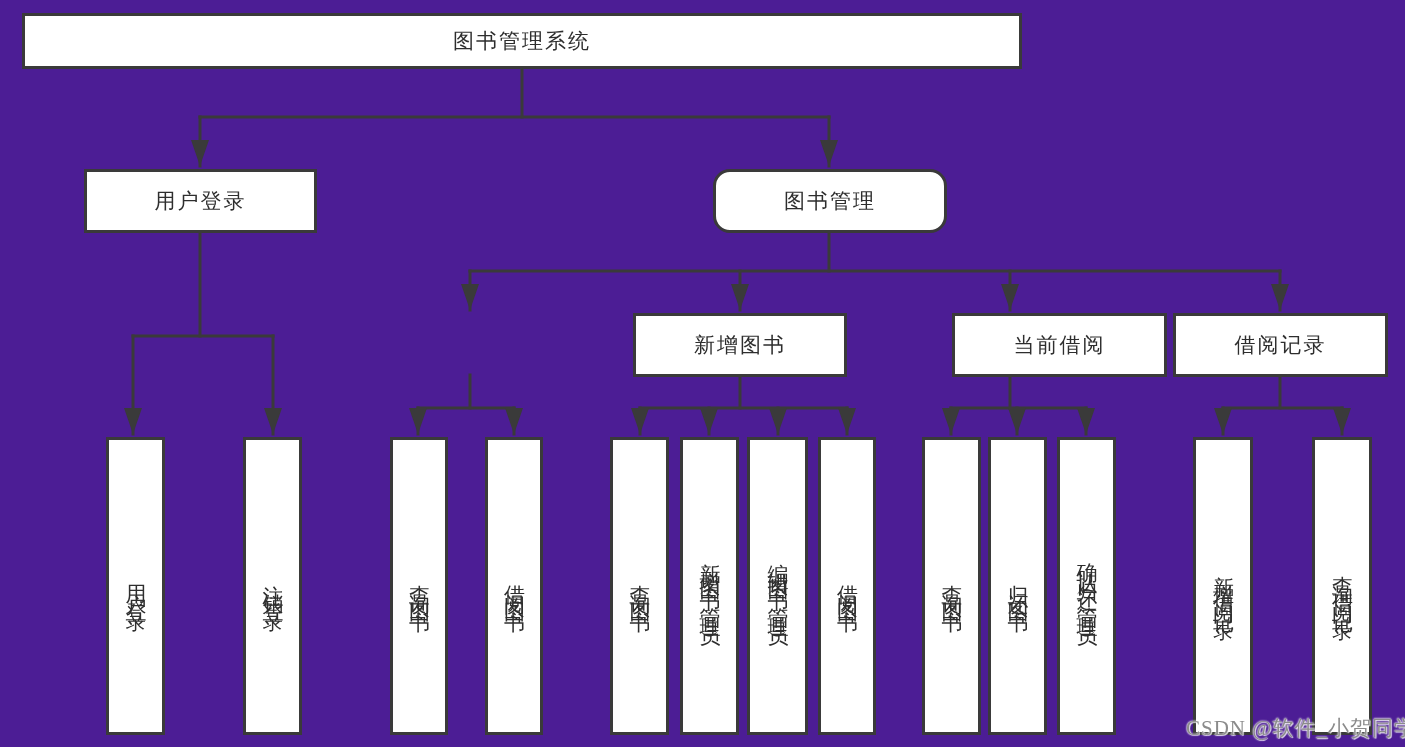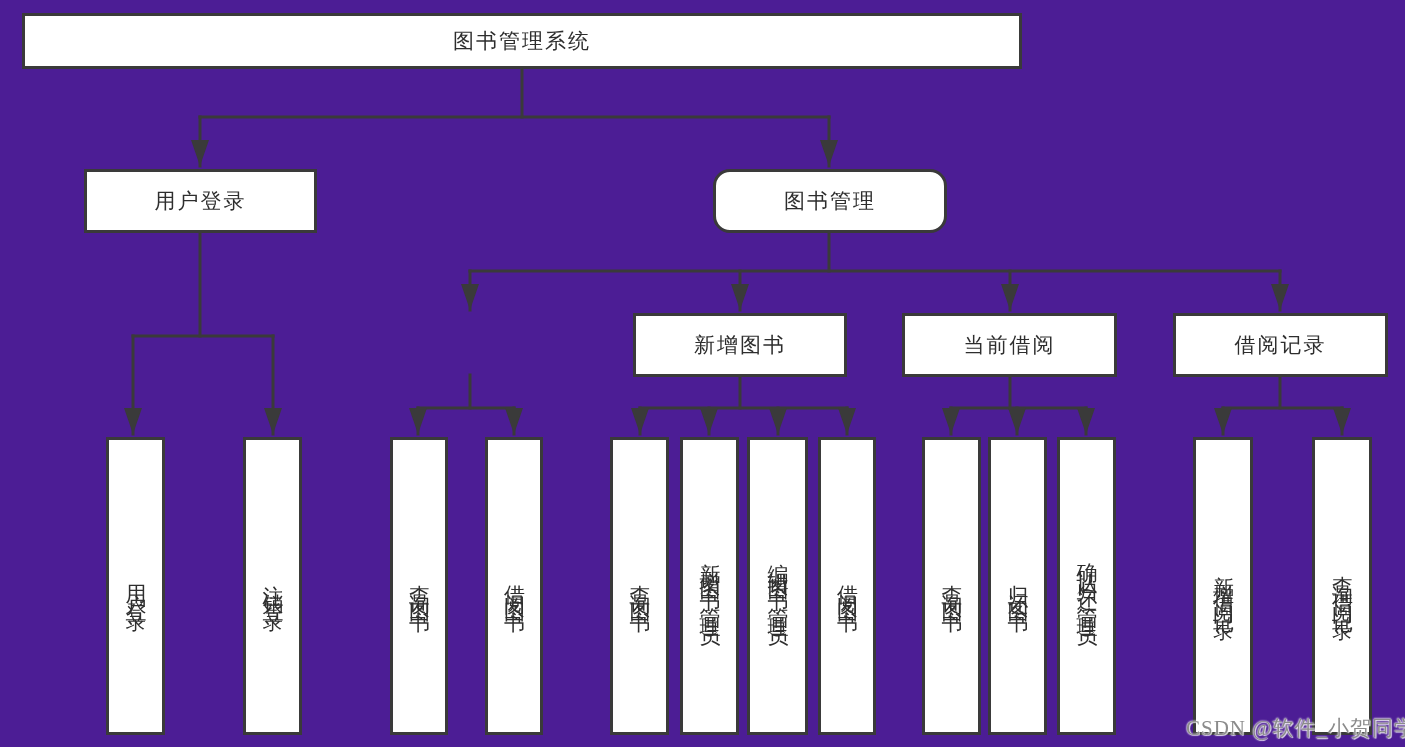--- a/index.html
+++ b/index.html
@@ -97,21 +97,21 @@
   <div class="node" style="left:84px;top:169px;width:233px;height:64px;">
     <span class="h-label">用户登录</span>
   </div>
   <div class="node" style="left:713px;top:169px;width:234px;height:64px;border-radius:17px;">
     <span class="h-label">图书管理</span>
   </div>
 
   <div class="node" style="left:633px;top:313px;width:214px;height:64px;">
     <span class="h-label">新增图书</span>
   </div>
-  <div class="node" style="left:902px;top:313px;width:215px;height:64px;">
+  <div class="node" style="left:952px;top:313px;width:215px;height:64px;">
     <span class="h-label">当前借阅</span>
   </div>
   <div class="node" style="left:1173px;top:313px;width:215px;height:64px;">
     <span class="h-label">借阅记录</span>
   </div>
 
   <div class="node leaf" style="left:106px;top:437px;width:59px;height:298px;">
     <span class="v-label">用户登录</span>
   </div>
   <div class="node leaf" style="left:243px;top:437px;width:59px;height:298px;">

